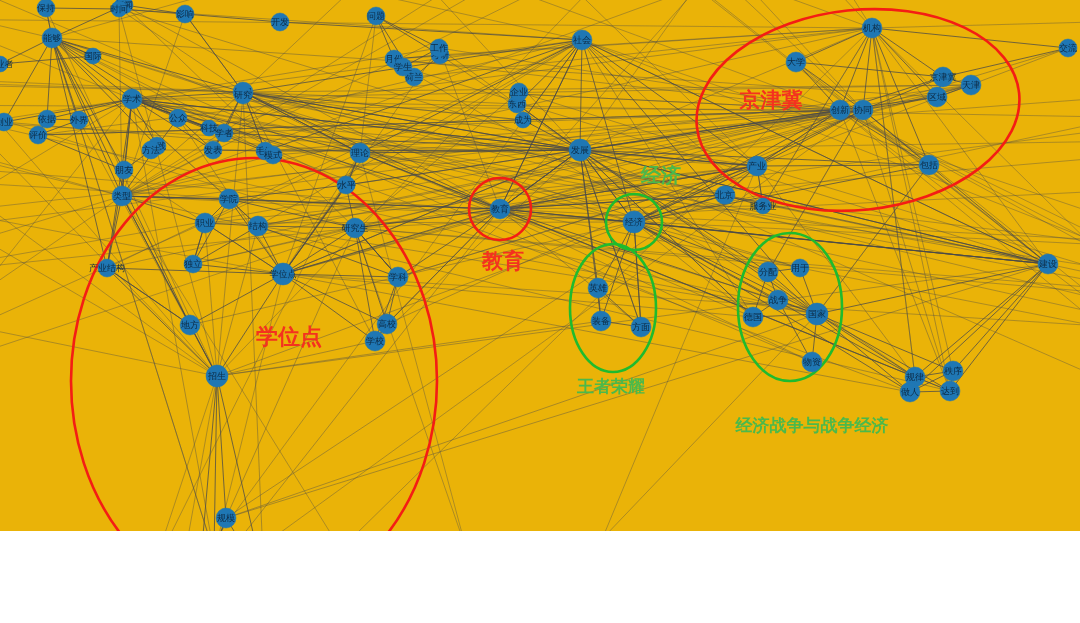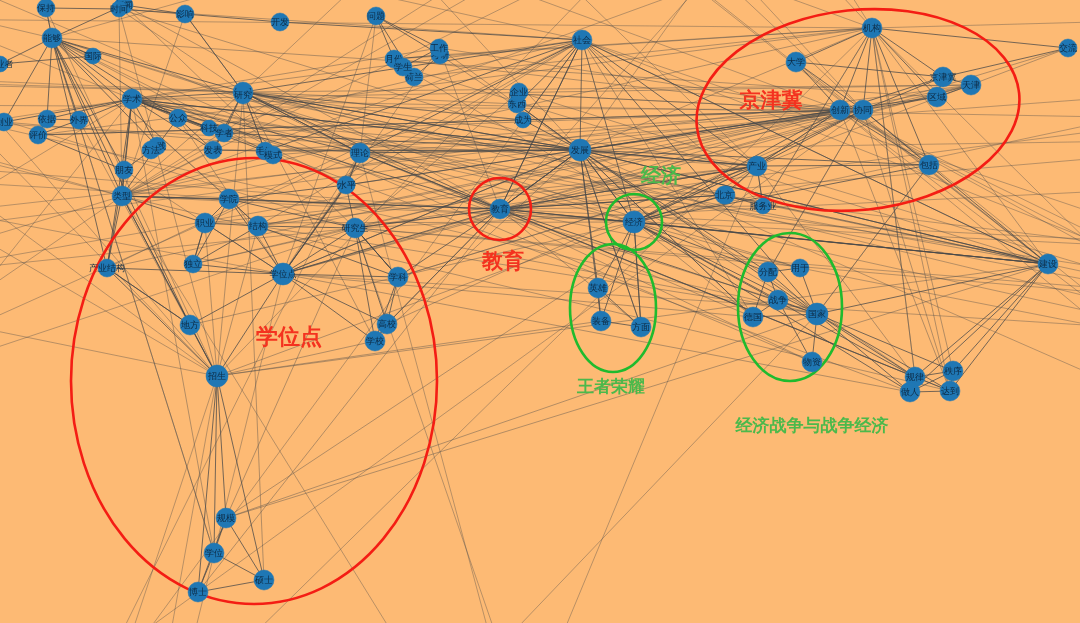--- a/index.html
+++ b/index.html
@@ -7,22 +7,22 @@
     margin: 0;
     padding: 0;
     background: #ffffff;
   }
   body {
     font-family: "DejaVu Sans", "Liberation Sans", sans-serif;
   }
   #stage {
     position: relative;
     width: 1080px;
-    height: 623px;
-    background: #fdba74;
+    height: 531px;
+    background: #eab308;
     overflow: hidden;
   }
   #graph-svg {
     position: absolute;
     left: 0;
     top: 0;
     width: 1080px;
     height: 623px;
     display: block;
   }

